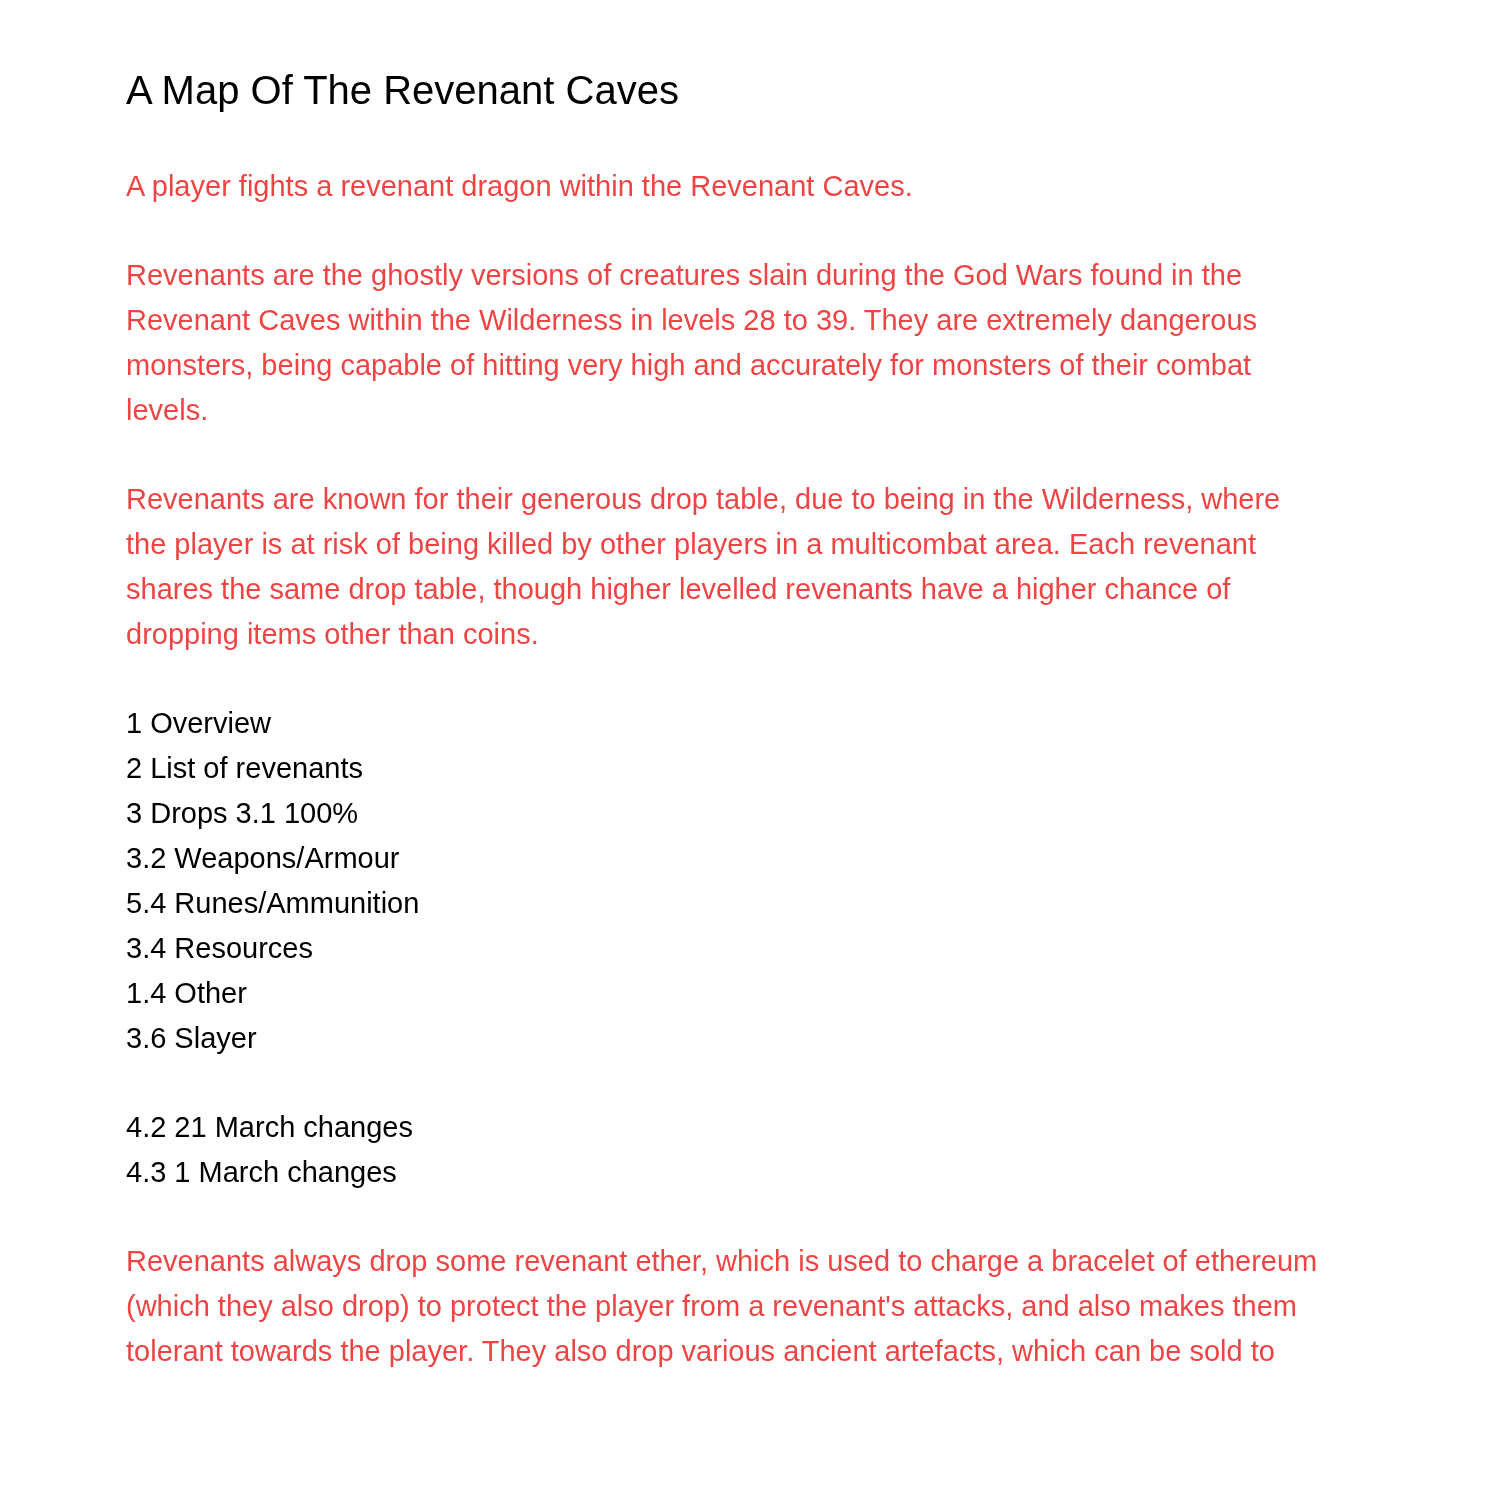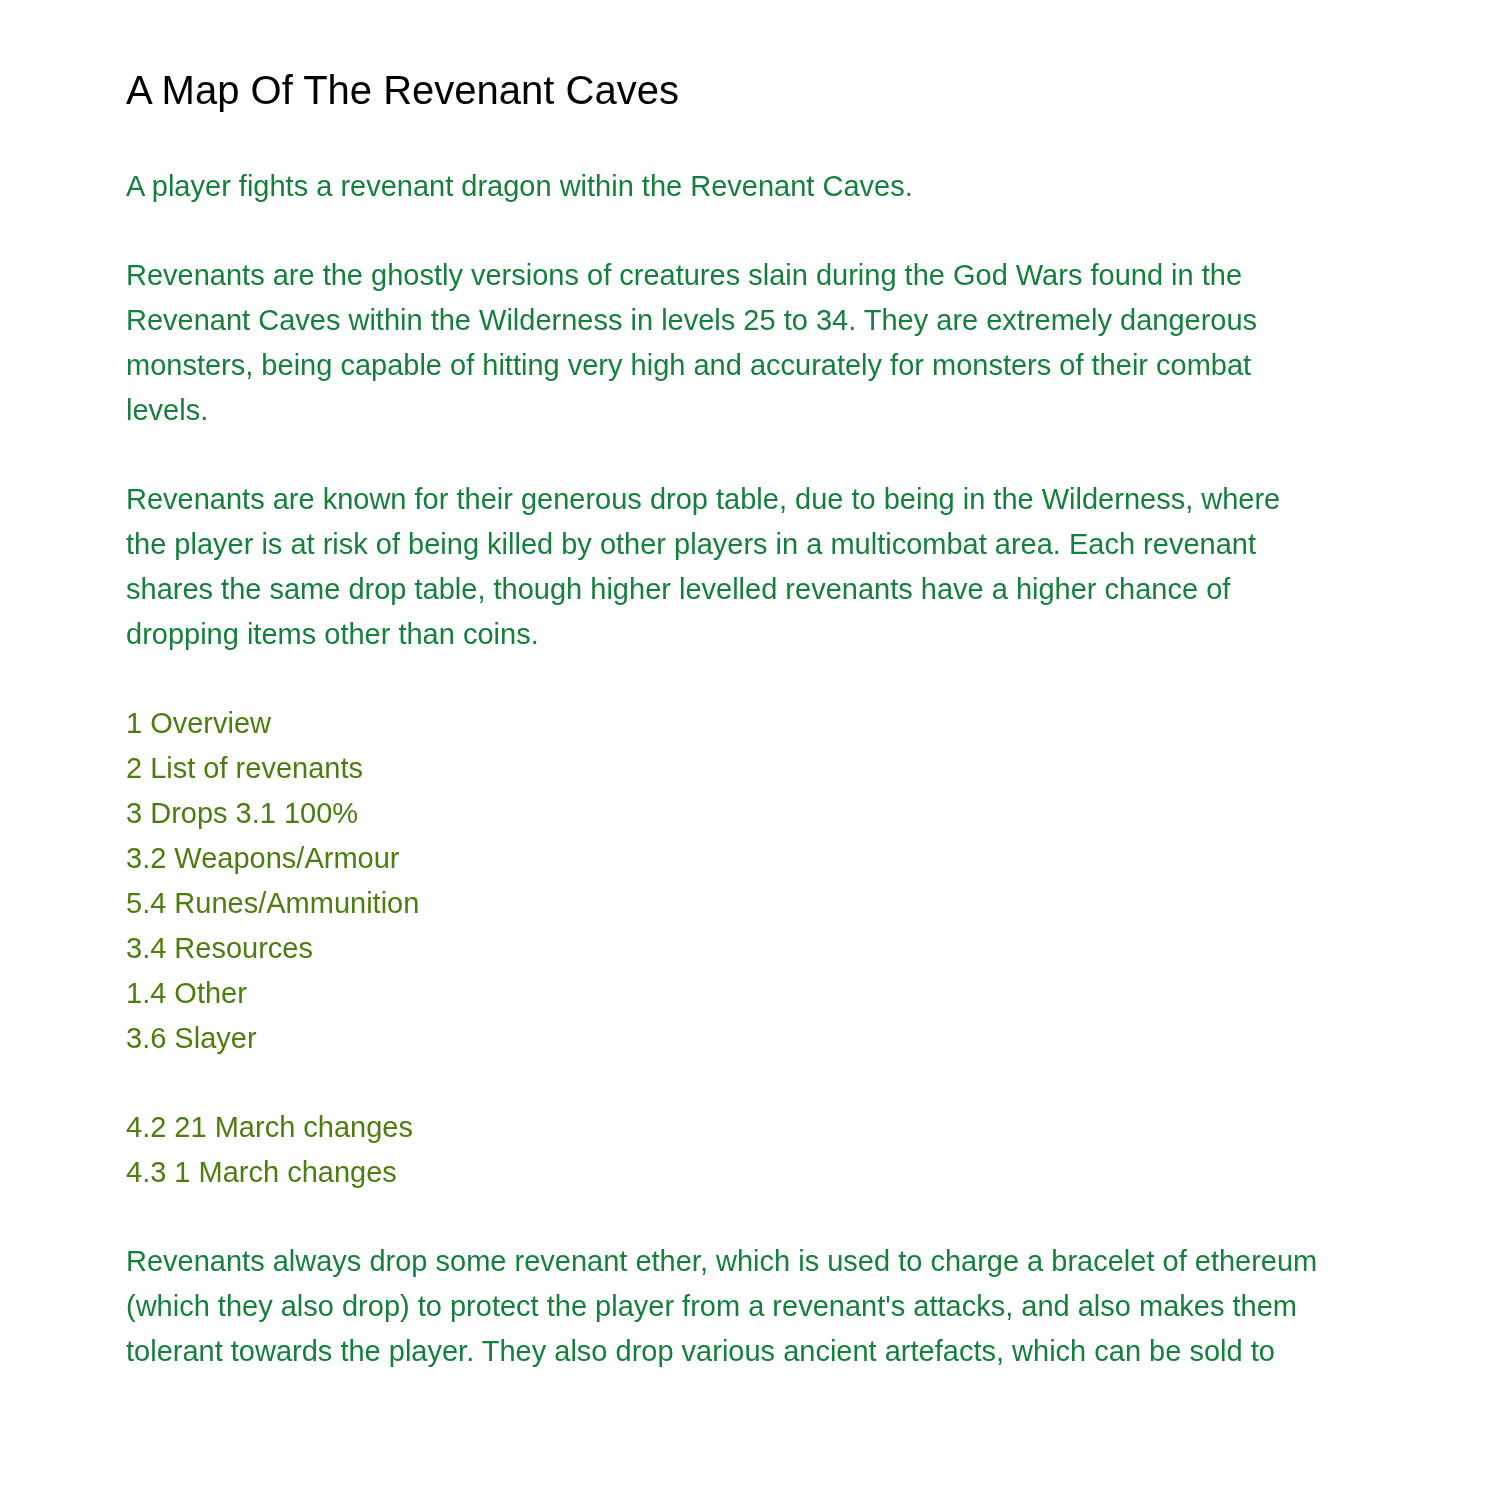--- a/index.html
+++ b/index.html
@@ -24,44 +24,44 @@
     font-weight: 400;
     margin: 0 0 50px 0;
     color: #000000;
   }
   .para {
     font-size: 29px;
     line-height: 45px;
     font-weight: 400;
     margin: 44px 0;
     white-space: pre-line;
-    color: #15803d;
+    color: #ef4444;
   }
   .toc-block {
     font-size: 29px;
     line-height: 45px;
     font-weight: 400;
     margin: 44px 0;
-    color: #4d7c0f;
+    color: #000000;
   }
   .toc-item {
     display: block;
   }
 </style>
 </head>
 <body>
 
 <div class="page">
 
   <h1 class="doc-title">A Map Of The Revenant Caves</h1>
 
   <p class="para">A player fights a revenant dragon within the Revenant Caves.</p>
 
   <p class="para">Revenants are the ghostly versions of creatures slain during the God Wars found in the
-Revenant Caves within the Wilderness in levels 25 to 34. They are extremely dangerous
+Revenant Caves within the Wilderness in levels 28 to 39. They are extremely dangerous
 monsters, being capable of hitting very high and accurately for monsters of their combat
 levels.</p>
 
   <p class="para">Revenants are known for their generous drop table, due to being in the Wilderness, where
 the player is at risk of being killed by other players in a multicombat area. Each revenant
 shares the same drop table, though higher levelled revenants have a higher chance of
 dropping items other than coins.</p>
 
   <div class="toc-block">
     <span class="toc-item">1 Overview</span>

